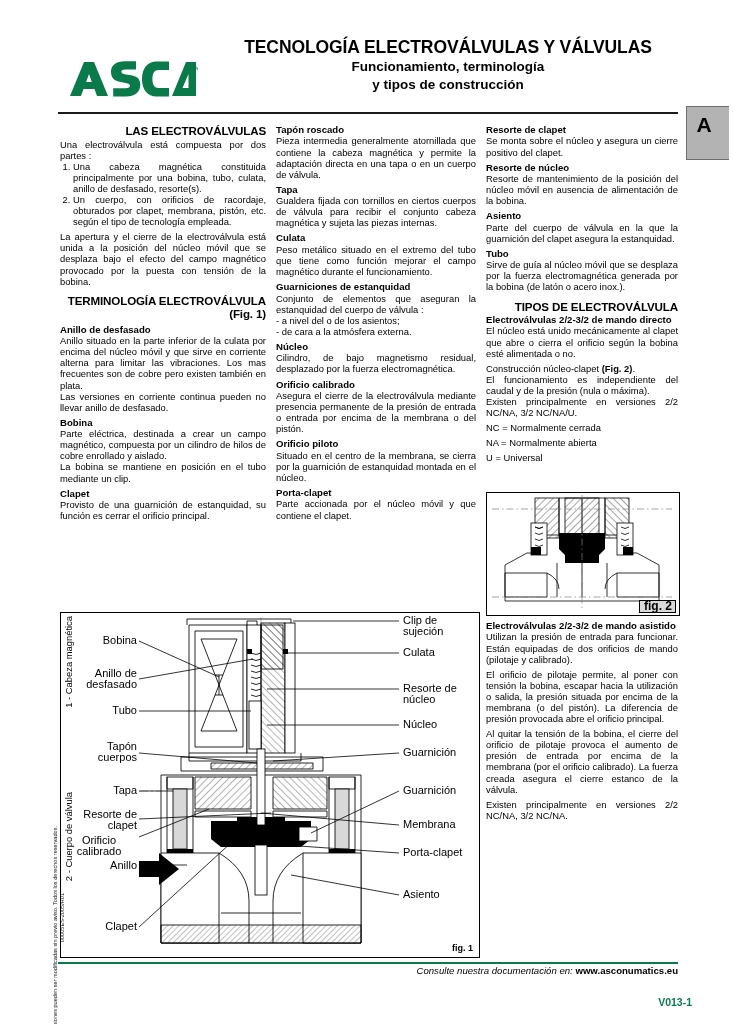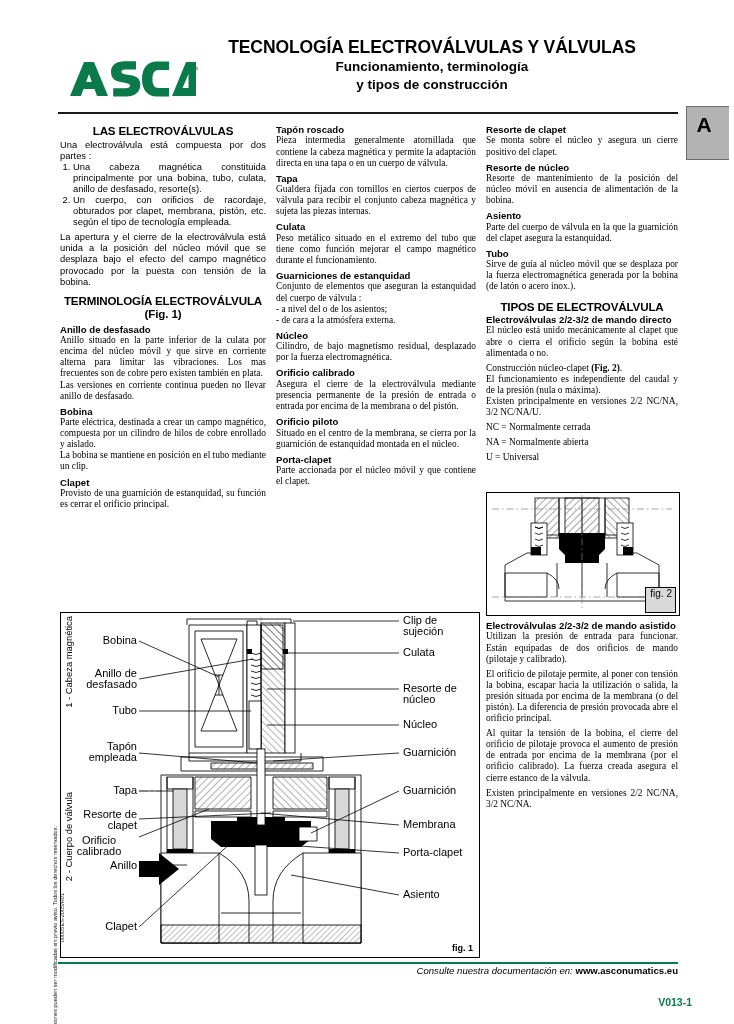--- a/index.html
+++ b/index.html
@@ -31,21 +31,21 @@
   }
   .logo-wrap {
     position: absolute;
     left: 10px; top: 22px;
     width: 130px;
     height: 44px;
   }
   .logo-svg { display: block; }
   .title-block {
     position: absolute;
-    left: 144px; top: 0px;
+    left: 160px; top: 0px;
     width: 460px;
     text-align: center;
   }
   .title-main {
     font-size: 17.5px;
     font-weight: bold;
     letter-spacing: -0.1px;
     line-height: 22px;
     white-space: nowrap;
   }
@@ -92,21 +92,21 @@
   }
   .col1 { left: 60px; width: 206px; }
   .col2 { left: 276px; width: 200px; }
   .col3 { left: 486px; width: 192px; }
 
   .h1 {
     font-size: 11.6px;
     font-weight: bold;
     line-height: 13.5px;
     margin: 0 0 1px 0;
-    text-align: center;
+    text-align: right;
     letter-spacing: -0.15px;
   }
   .h2 {
     font-size: 9.6px;
     font-weight: bold;
     line-height: 11.4px;
     margin: 4px 0 0 0;
     text-align: left;
   }
   .h2.first { margin-top: 3px; }
@@ -119,38 +119,38 @@
   ol.numlist {
     margin: 0;
     padding: 0 0 0 13px;
     list-style-type: decimal;
   }
   ol.numlist li {
     margin: 0;
     padding: 0;
     text-align: justify;
   }
-  .defn { margin-top: 0px; font-family: Liberation Serif, serif; }
+  .defn { margin-top: 0px; }
 
   
   .fig2-box {
     position: absolute;
     left: 486px; top: 492px;
     width: 192px; height: 122px;
     border: 1.4px solid #000;
     background: #fff;
     overflow: hidden;
   }
   .fig2-label {
     position: absolute;
     right: 3px; bottom: 2px;
-    font-size: 10px;
-    font-weight: normal;
+    font-size: 12px;
+    font-weight: bold;
     background: #d9d9d9;
-    padding: 1px 3px 14px 4px;
+    padding: 1px 3px 1px 4px;
     border: 1px solid #000;
     line-height: 9px;
   }
 
   
   .fig1-box {
     position: absolute;
     left: 60px; top: 612px;
     width: 418px; height: 344px;
     border: 1.2px solid #000;
@@ -516,21 +516,21 @@
         <path d="M78 248 L98 248 L98 240 L118 256 L98 272 L98 264 L78 264 Z"></path>
       </g>
     </svg>
 
     
     <div class="flabel r" style="right:auto; left:18px; top:22px; width:58px;">Bobina</div>
     <div class="flabel r" style="left:6px; top:55px; width:70px;">Anillo de
 desfasado</div>
     <div class="flabel r" style="left:6px; top:92px; width:70px;">Tubo</div>
     <div class="flabel r" style="left:6px; top:128px; width:70px;">Tapón
-empleada</div>
+cuerpos</div>
     <div class="flabel r" style="left:6px; top:172px; width:70px;">Tapa</div>
     <div class="flabel r" style="left:0px; top:196px; width:76px;">Resorte de
 clapet</div>
     <div class="flabel r" style="left:0px; top:222px; width:76px;text-align:center;">Orificio
 calibrado</div>
     <div class="flabel r" style="left:6px; top:247px; width:70px;">Anillo</div>
     <div class="flabel r" style="left:6px; top:308px; width:70px;">Clapet</div>
 
     
     <div class="flabel l" style="left:342px; top:2px; width:74px;">Clip de

